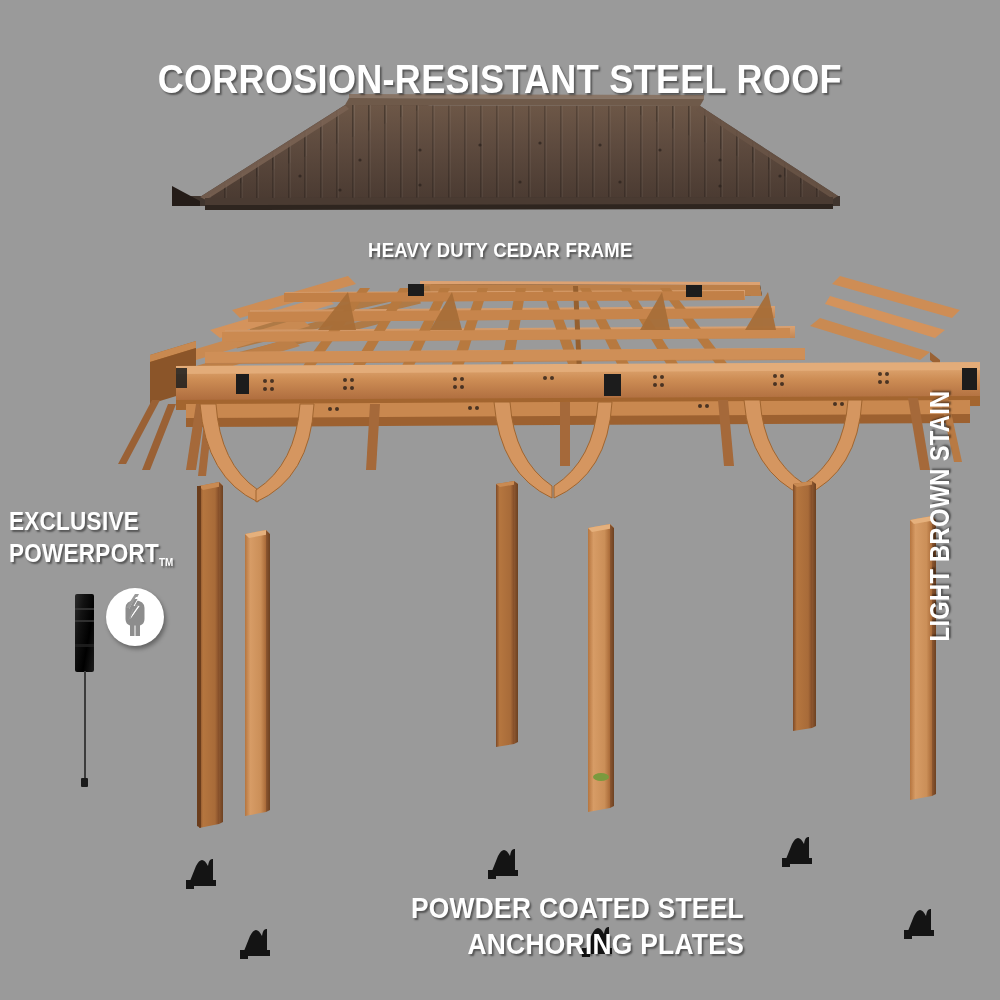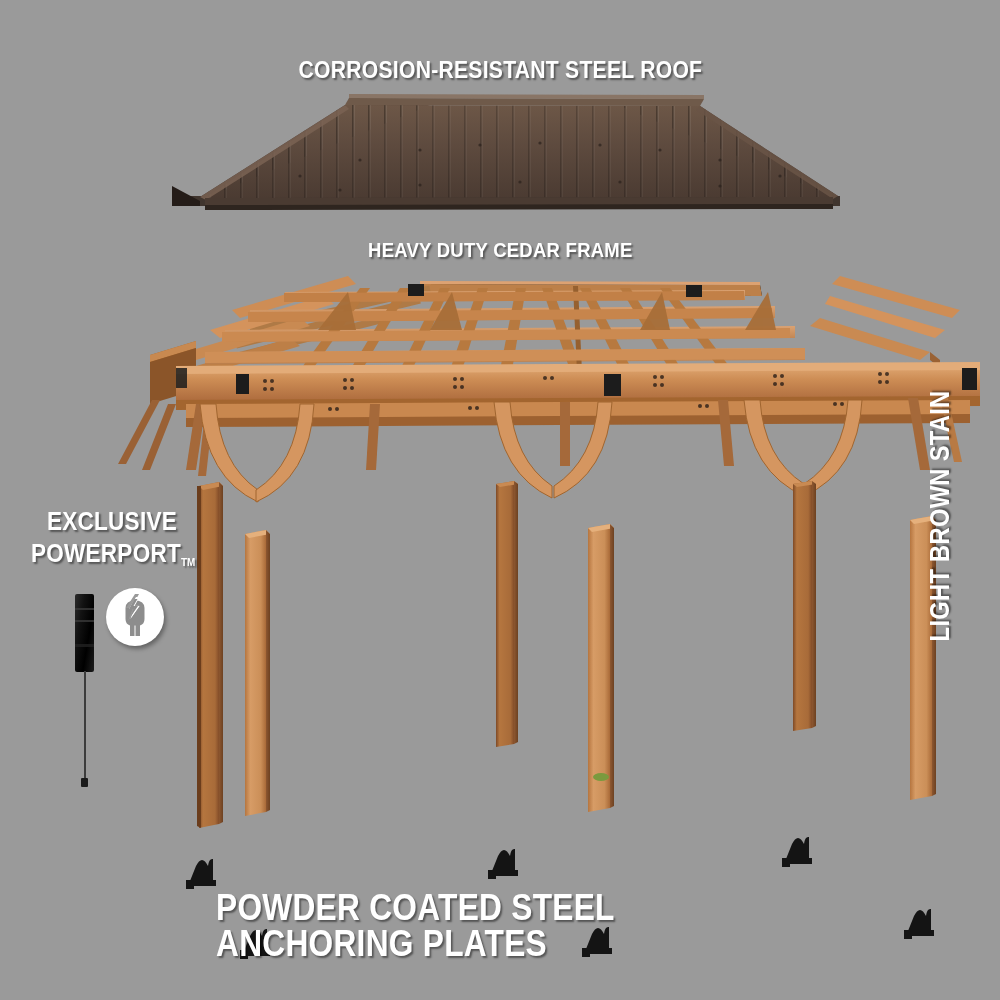--- a/index.html
+++ b/index.html
@@ -19,48 +19,48 @@
     font-weight:bold;
     letter-spacing:.3px;
     text-shadow:2px 2px 2px rgba(0,0,0,.45);
     white-space:nowrap;
     transform-origin:center center;
     -webkit-font-smoothing:antialiased;
   }
 
   #label-roof{
     top:56px;left:0;width:1000px;text-align:center;
-    font-size:24px;
+    font-size:41px;
   }
   #label-roof span{display:inline-block;transform:scaleX(.88);}
 
   #label-frame{
     top:238px;left:0;width:1000px;text-align:center;
     font-size:21px;
   }
   #label-frame span{display:inline-block;transform:scaleX(.88);}
 
   #label-power{
-    top:505px;left:22px;width:180px;text-align:center;
+    top:505px;left:0;width:180px;text-align:left;
     font-size:25px;line-height:32px;
   }
   #label-power .ln{display:block;transform:scaleX(.9);}
   #label-power .tm{font-size:11px;vertical-align:-4px;letter-spacing:0;}
 
   #label-stain{
     top:500px;left:790px;width:300px;text-align:center;
     font-size:27px;
     transform:rotate(-90deg) translateY(0);
     transform-origin:center center;
   }
   #label-stain span{display:inline-block;transform:scaleX(.88);}
 
   #label-anchor{
-    top:890px;left:180px;width:600px;text-align:left;
-    font-size:36px;line-height:36px;
+    top:890px;left:180px;width:600px;text-align:right;
+    font-size:30px;line-height:36px;
   }
   #label-anchor .ln{display:block;transform:scaleX(.88);}
 
   
   svg.art{position:absolute;left:0;top:0;width:1000px;height:1000px;}
 
   
   #powerport-unit{
     position:absolute;left:75px;top:594px;
     width:19px;height:78px;

